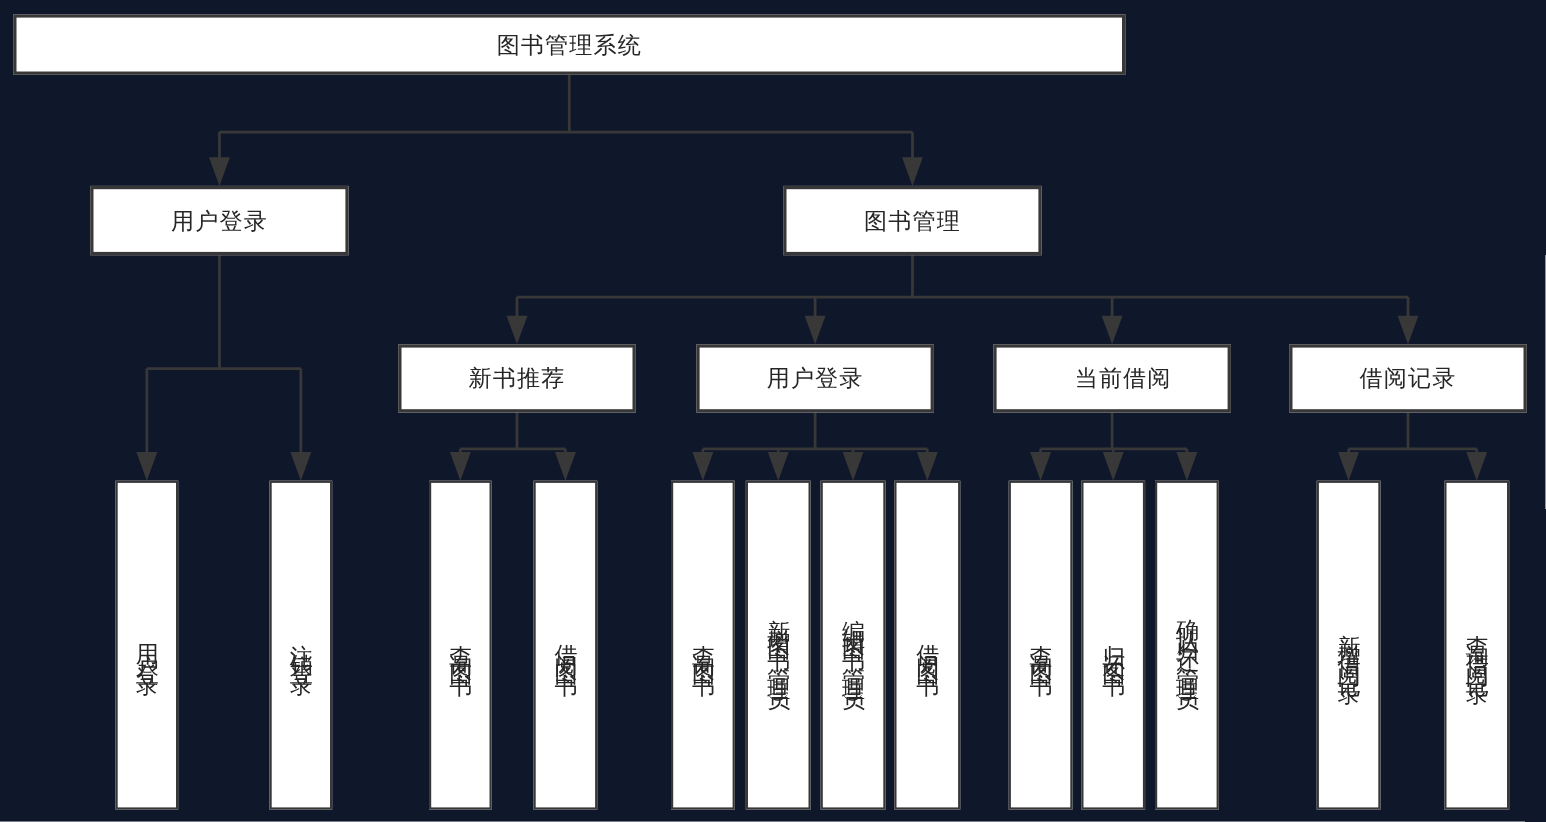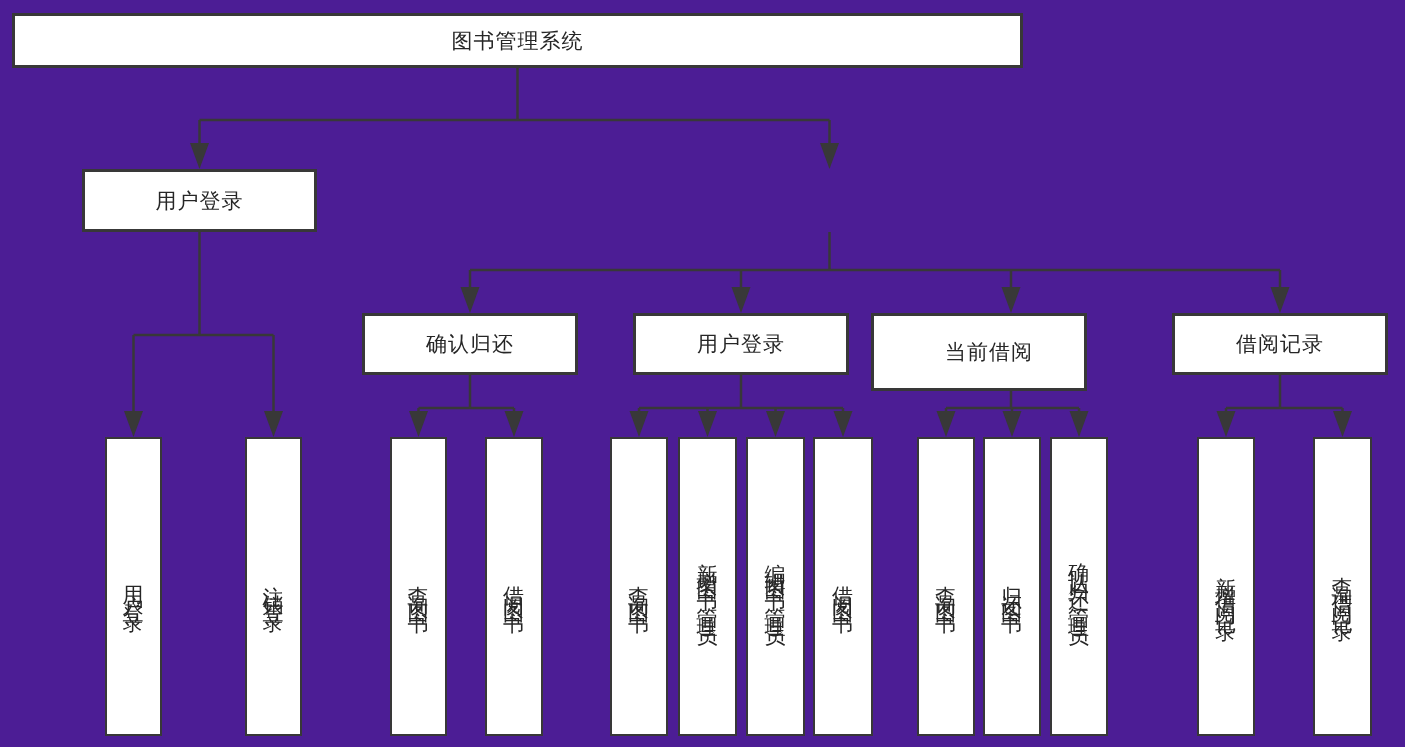--- a/index.html
+++ b/index.html
@@ -1,20 +1,20 @@
 <!DOCTYPE html>
 <html><head>
 <meta charset="utf-8">
 <style>
   html, body { margin: 0; padding: 0; background: #ffffff; }
   .canvas {
     position: relative;
     width: 1405px;
     height: 747px;
-    background: #4c1d95;
+    background: #0f172a;
     font-family: "Liberation Sans", sans-serif;
     overflow: hidden;
   }
   .box {
     position: absolute;
     box-sizing: border-box;
     background: #ffffff;
     border: 3px solid #383838;
     color: #262626;
     display: flex;
@@ -36,21 +36,21 @@
     line-height: 1;
   }
   
   .n-root        { left: 12px;  top: 13px;  width: 1011px; height: 55px; }
   
   .n-l2-user     { left: 82px;  top: 169px; width: 235px; height: 63px; }
   .n-l2-book     { left: 712px; top: 169px; width: 235px; height: 63px; }
   
   .n-l3-new      { left: 362px;  top: 313px; width: 216px; height: 62px; }
   .n-l3-borrow   { left: 633px;  top: 313px; width: 216px; height: 62px; }
-  .n-l3-current  { left: 871px;  top: 313px; width: 216px; height: 78px; padding-left: 20px; }
+  .n-l3-current  { left: 903px;  top: 313px; width: 216px; height: 62px; padding-left: 20px; }
   .n-l3-record   { left: 1172px; top: 313px; width: 216px; height: 62px; }
   
   .leaf { top: 437px; height: 299px; }
   .n-leaf-userlogin  { left: 105px;  width: 57px; }
   .n-leaf-logout     { left: 245px;  width: 57px; }
   .n-leaf-nb-query   { left: 390px;  width: 57px; }
   .n-leaf-nb-borrow  { left: 485px;  width: 58px; }
   .n-leaf-bb-query   { left: 610px;  width: 58px; }
   .n-leaf-bb-add     { left: 678px;  width: 59px; }
   .n-leaf-bb-edit    { left: 746px;  width: 59px; }
@@ -118,22 +118,23 @@
     <polygon points="1069.5,411 1088.5,411 1079,437"></polygon>
 
     <path d="M1280 375 V408 M1226 408 H1342.5 M1226 408 V413 M1342.5 408 V413"></path>
     <polygon points="1216.5,411 1235.5,411 1226,437"></polygon>
     <polygon points="1333,411 1352,411 1342.5,437"></polygon>
   </svg>
 
   <div class="box h-box n-root">图书管理系统</div>
 
   <div class="box h-box n-l2-user">用户登录</div>
+  <div class="box h-box n-l2-book">图书管理</div>
 
-  <div class="box h-box n-l3-new">确认归还</div>
+  <div class="box h-box n-l3-new">新书推荐</div>
   <div class="box h-box n-l3-borrow">用户登录</div>
   <div class="box h-box n-l3-current">当前借阅</div>
   <div class="box h-box n-l3-record">借阅记录</div>
 
   <div class="box v-box leaf n-leaf-userlogin">用户登录</div>
   <div class="box v-box leaf n-leaf-logout">注销登录</div>
 
   <div class="box v-box leaf n-leaf-nb-query">查询图书</div>
   <div class="box v-box leaf n-leaf-nb-borrow">借阅图书</div>
 

